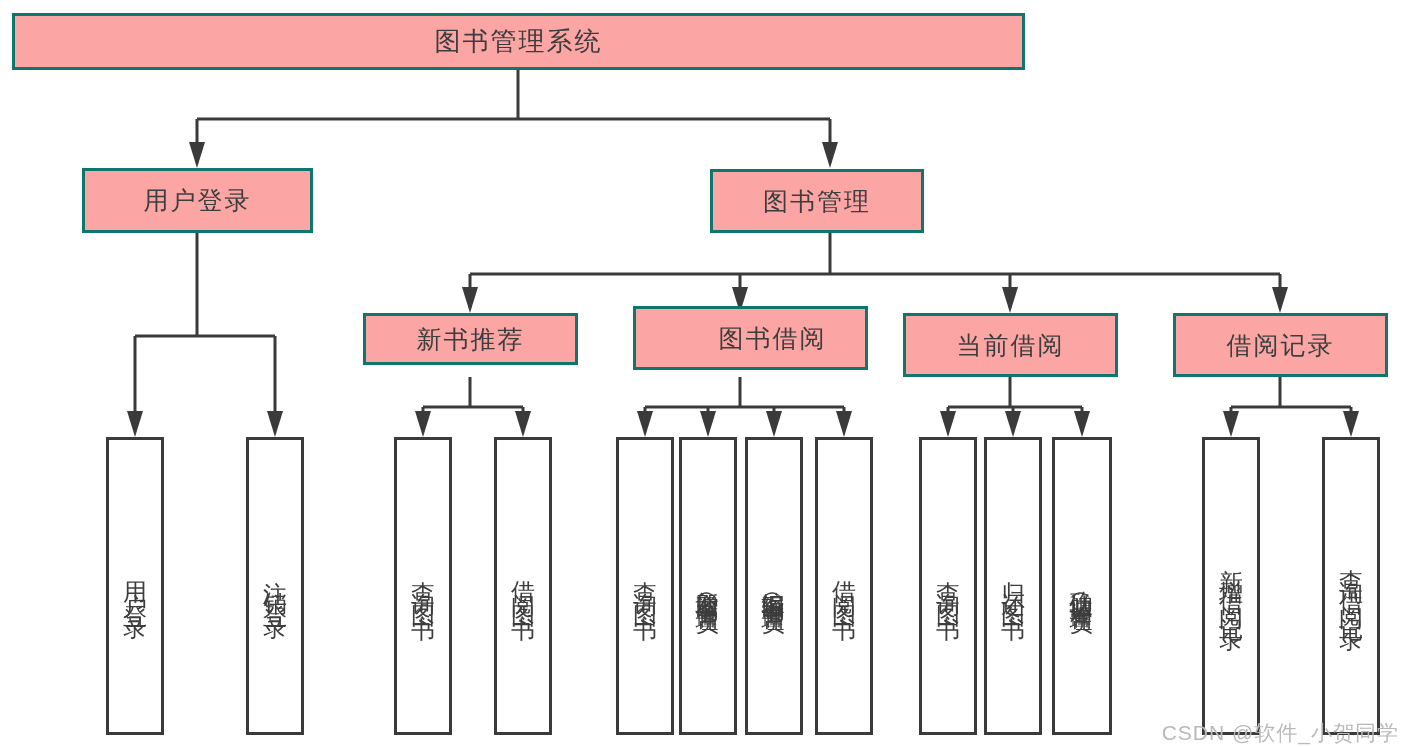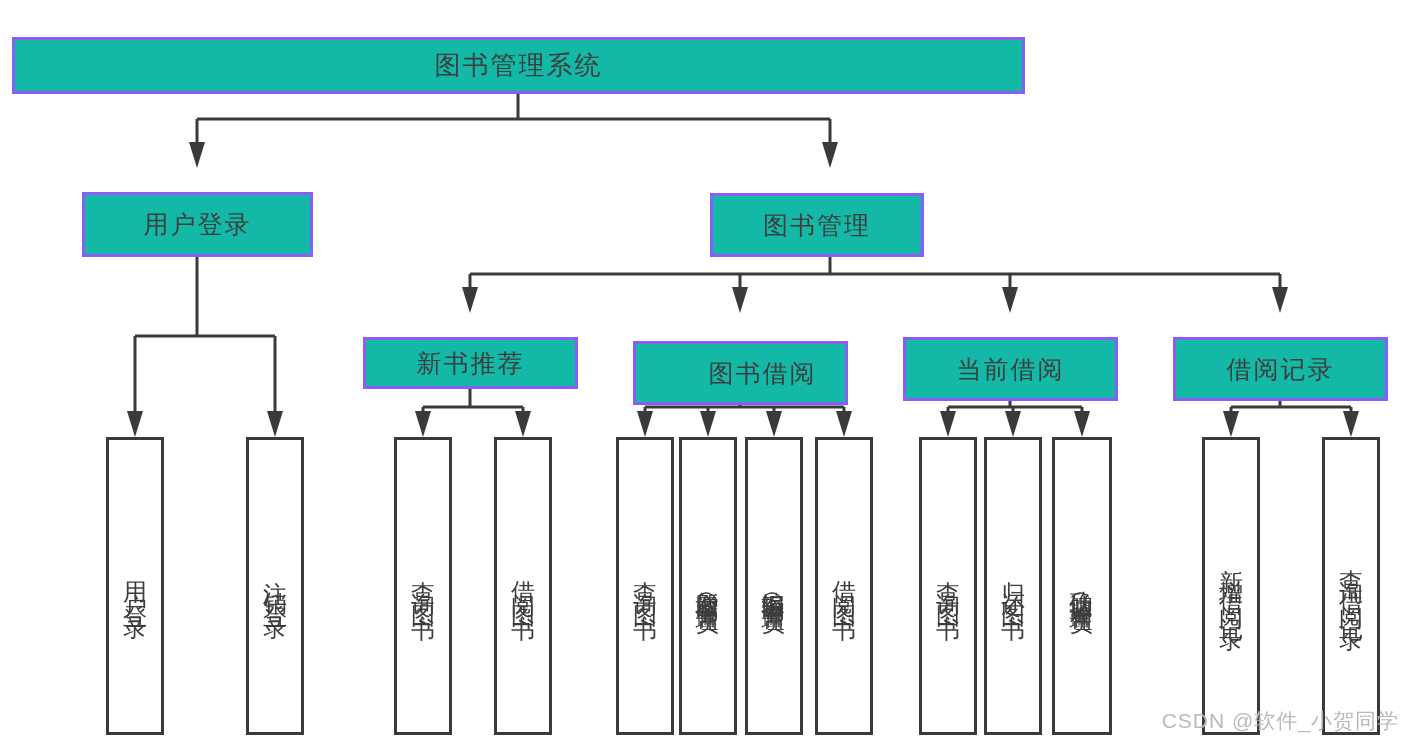--- a/index.html
+++ b/index.html
@@ -14,35 +14,34 @@
   }
   #connectors {
     position: absolute;
     left: 0; top: 0;
     width: 1405px; height: 747px;
     z-index: 0;
   }
   .box {
     position: absolute;
     box-sizing: border-box;
-    border: 3px solid #8b5cf6;
-    background: #14b8a6;
+    border: 3px solid #0f766e;
+    background: #fca5a5;
     display: flex;
     align-items: center;
     justify-content: center;
     z-index: 1;
     letter-spacing: 2px;
-    margin-top: 24px;
   }
   .root  { left: 12px;  top: 13px;  width: 1013px; height: 57px; font-size: 26px; }
   .lvl2, .lvl3 { font-size: 25px; }
   .b-user  { left: 82px;  top: 168px; width: 231px; height: 65px; }
   .b-mgmt  { left: 710px; top: 169px; width: 214px; height: 64px; }
   .s-0 { left: 363px;  top: 313px; width: 215px; height: 52px; }
-  .s-1 { left: 633px;  top: 317px; width: 215px; height: 64px; padding-left: 44px; }
+  .s-1 { left: 633px;  top: 306px; width: 235px; height: 64px; padding-left: 44px; }
   .s-2 { left: 903px;  top: 313px; width: 215px; height: 64px; }
   .s-3 { left: 1173px; top: 313px; width: 215px; height: 64px; }
   .leaf {
     position: absolute;
     top: 437px;
     width: 58px;
     height: 298px;
     box-sizing: border-box;
     border: 3px solid #3a3a3a;
     background: #ffffff;
@@ -65,21 +64,21 @@
   .l-6  { left: 745px; }
   .l-7  { left: 815px; }
   .l-8  { left: 919px; }
   .l-9  { left: 984px; }
   .l-10 { left: 1052px; width: 60px; }
   .l-11 { left: 1202px; }
   .l-12 { left: 1322px; }
   #watermark {
     position: absolute;
     right: 6px;
-    bottom: 12px;
+    bottom: 0;
     font-size: 21px;
     color: #b9b9b9;
     letter-spacing: 1px;
     z-index: 2;
     white-space: nowrap;
     margin-left: 28px;
   }
 </style>
 </head>
 <body>

